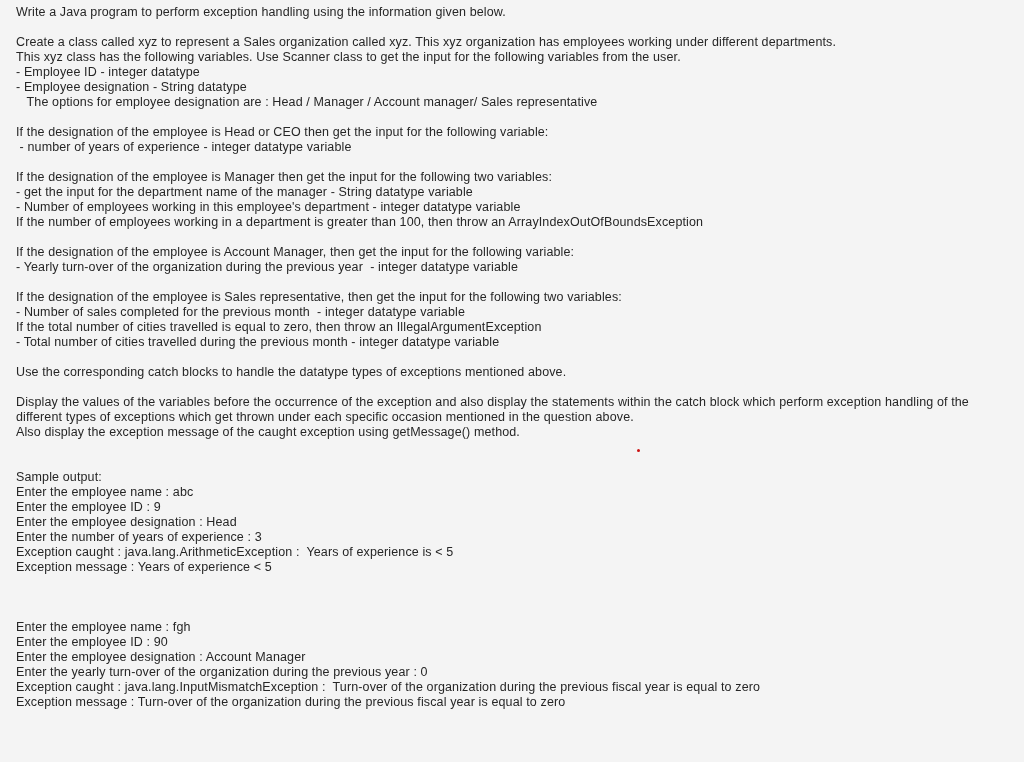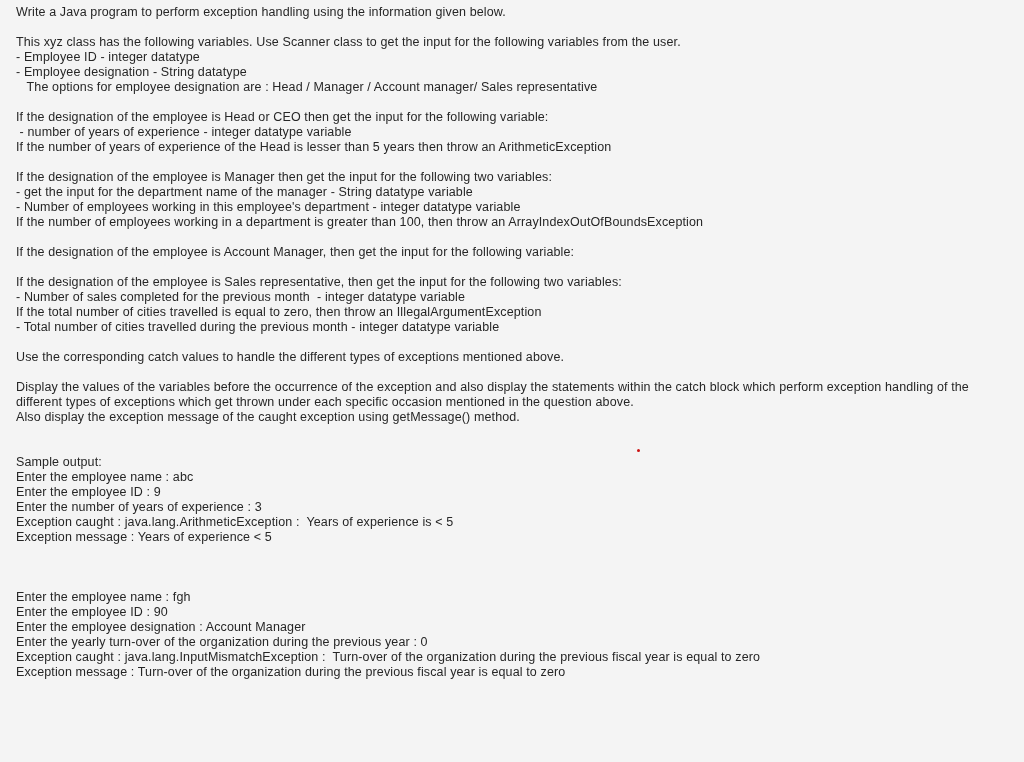--- a/index.html
+++ b/index.html
@@ -56,65 +56,67 @@
 </head>
 <body style="background: rgb(244, 244, 244); color: rgb(38, 38, 38);">
 
 <div class="page">
   <div class="text-body" id="text-body">
       <div class="para">
         <div class="line">Write a Java program to perform exception handling using the information given below.</div>
       </div>
       <div class="line blank"></div>
       <div class="para">
+        <div class="line">Create a class called xyz to represent a Sales organization called xyz. This xyz organization has employees working under different departments.</div>
         <div class="line">This xyz class has the following variables. Use Scanner class to get the input for the following variables from the user.</div>
         <div class="line">- Employee ID - integer datatype</div>
         <div class="line">- Employee designation - String datatype</div>
         <div class="line">   The options for employee designation are : Head / Manager / Account manager/ Sales representative</div>
       </div>
       <div class="line blank"></div>
       <div class="para">
         <div class="line">If the designation of the employee is Head or CEO then get the input for the following variable:</div>
         <div class="line"> - number of years of experience - integer datatype variable</div>
-        <div class="line">If the number of years of experience of the Head is lesser than 5 years then throw an ArithmeticException</div>
       </div>
       <div class="line blank"></div>
       <div class="para">
         <div class="line">If the designation of the employee is Manager then get the input for the following two variables:</div>
         <div class="line">- get the input for the department name of the manager - String datatype variable</div>
         <div class="line">- Number of employees working in this employee's department - integer datatype variable</div>
         <div class="line">If the number of employees working in a department is greater than 100, then throw an ArrayIndexOutOfBoundsException</div>
       </div>
       <div class="line blank"></div>
       <div class="para">
         <div class="line">If the designation of the employee is Account Manager, then get the input for the following variable:</div>
+        <div class="line">- Yearly turn-over of the organization during the previous year  - integer datatype variable</div>
       </div>
       <div class="line blank"></div>
       <div class="para">
         <div class="line">If the designation of the employee is Sales representative, then get the input for the following two variables:</div>
         <div class="line">- Number of sales completed for the previous month  - integer datatype variable</div>
         <div class="line">If the total number of cities travelled is equal to zero, then throw an IllegalArgumentException</div>
         <div class="line">- Total number of cities travelled during the previous month - integer datatype variable</div>
       </div>
       <div class="line blank"></div>
       <div class="para">
-        <div class="line">Use the corresponding catch values to handle the different types of exceptions mentioned above.</div>
+        <div class="line">Use the corresponding catch blocks to handle the datatype types of exceptions mentioned above.</div>
       </div>
       <div class="line blank"></div>
       <div class="para">
         <div class="line">Display the values of the variables before the occurrence of the exception and also display the statements within the catch block which perform exception handling of the</div>
         <div class="line">different types of exceptions which get thrown under each specific occasion mentioned in the question above.</div>
         <div class="line">Also display the exception message of the caught exception using getMessage() method.</div>
       </div>
       <div class="line blank"></div>
       <div class="line blank"></div>
       <div class="para">
         <div class="line">Sample output:</div>
         <div class="line">Enter the employee name : abc</div>
         <div class="line">Enter the employee ID : 9</div>
+        <div class="line">Enter the employee designation : Head</div>
         <div class="line">Enter the number of years of experience : 3</div>
         <div class="line">Exception caught : java.lang.ArithmeticException :  Years of experience is &lt; 5</div>
         <div class="line">Exception message : Years of experience &lt; 5</div>
       </div>
       <div class="line blank"></div>
       <div class="line blank"></div>
       <div class="line blank"></div>
       <div class="para">
         <div class="line">Enter the employee name : fgh</div>
         <div class="line">Enter the employee ID : 90</div>

